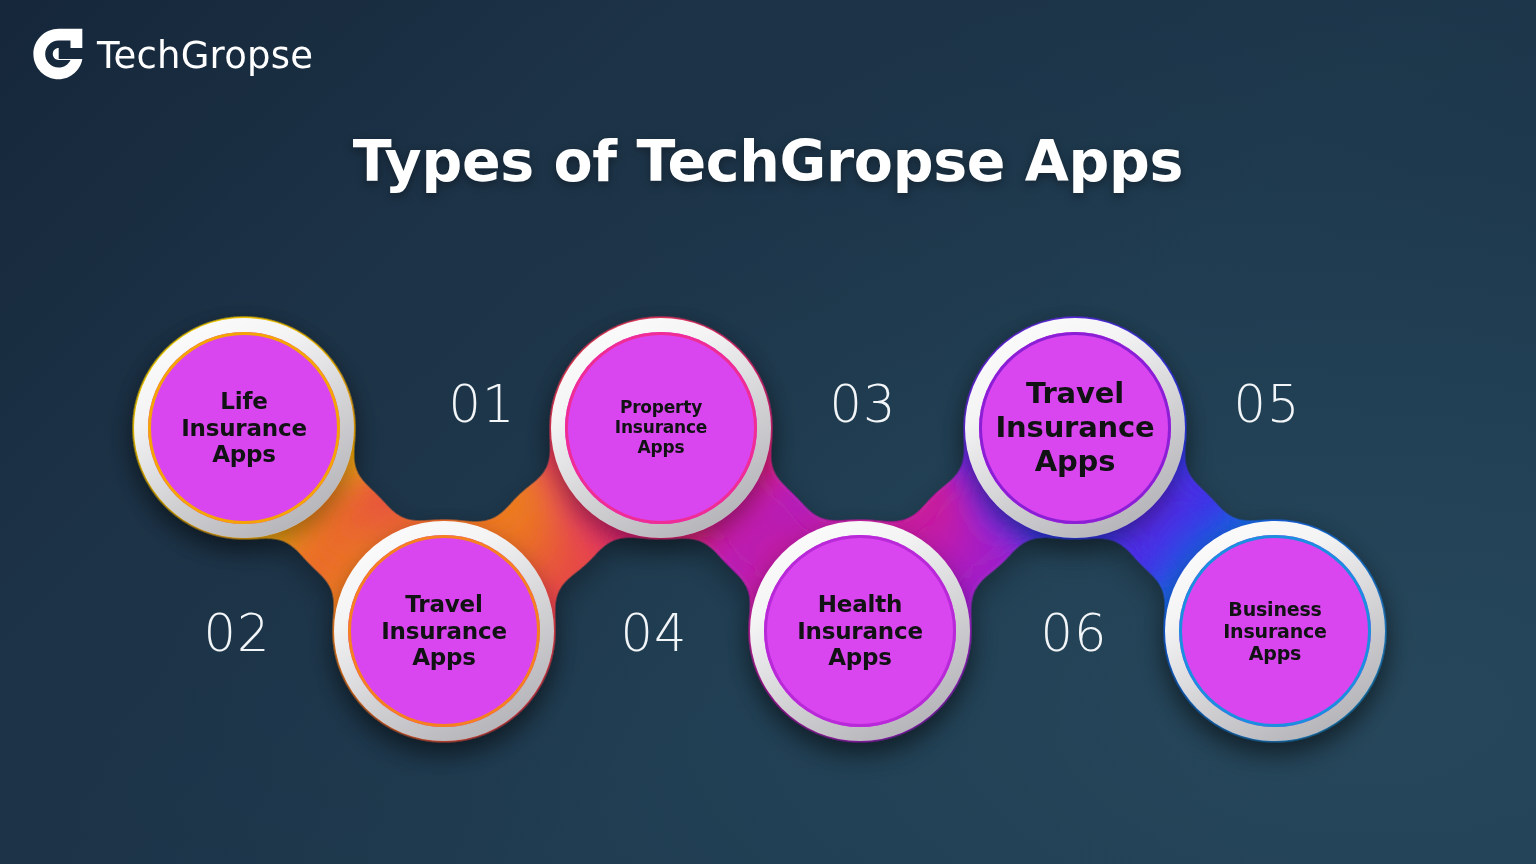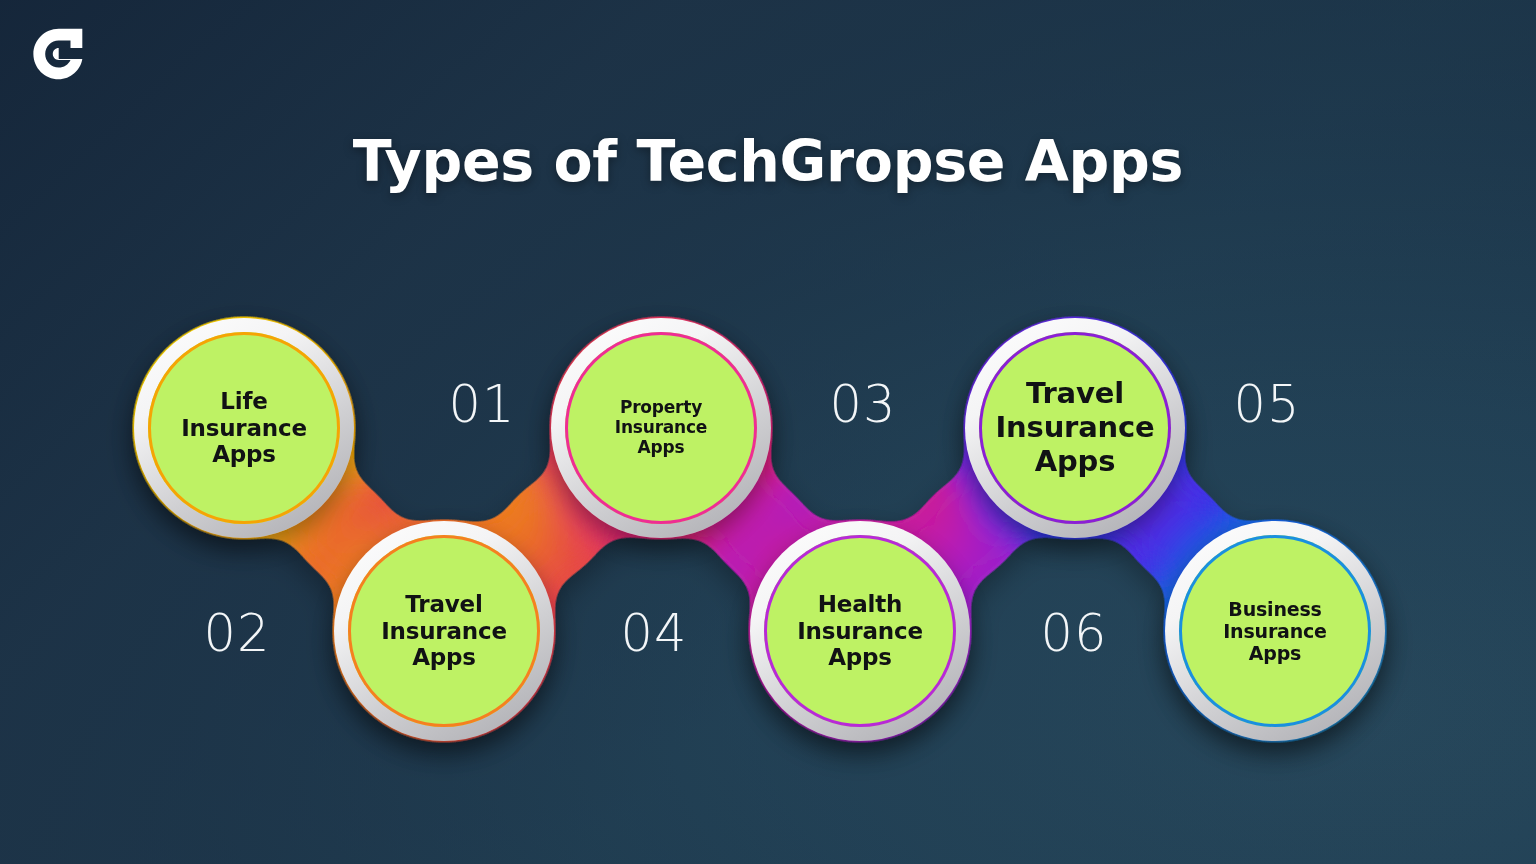--- a/index.html
+++ b/index.html
@@ -54,21 +54,21 @@
     border-radius:50%;
     display:flex; align-items:center; justify-content:center;
   }
   .node .shadowring{
     position:absolute; inset:0; border-radius:50%;
     background:linear-gradient(150deg,#ffffff 0%,#f4f4f5 30%,#cfcfd2 62%,#a9a9ae 100%);
     box-shadow:0 10px 22px rgba(0,0,0,.33);
   }
   .node .disc{
     position:absolute; border-radius:50%;
-    background:#bef264;
+    background:#d946ef;
     display:flex; align-items:center; justify-content:center;
     box-shadow:inset 0 0 0 3px var(--ring);
   }
   .node .label{
     color:#111214;
     font-weight:700;
     font-family:"DejaVu Sans","Liberation Sans",sans-serif;
     text-align:center;
     line-height:1.17;
     letter-spacing:-.2px;
@@ -90,20 +90,21 @@
 
 <div id="bg-layer"></div>
 <div id="bg-tint"></div>
 
 <div id="logo">
   <svg class="mark" viewBox="0 0 64 64">
     <path fill="#ffffff" d="M62 2 H34 C17.4 2 4 15.4 4 32 C4 48.6 17.4 62 34 62 C48 62 60 51 62 38 H34 V25 H62 Z
                             M34 48 C25.2 48 18 40.8 18 32 C18 23.2 25.2 16 34 16 H48 V25 H34 C30.1 25 27 28.1 27 32
                             C27 35.9 30.1 39 34 39 H48 C45.5 44.4 40.2 48 34 48 Z"></path>
   </svg>
+  <span class="wordmark">TechGropse</span>
 </div>
 
 <div id="page-title">Types of TechGropse Apps</div>
 
 <svg id="chain" viewBox="0 0 1536 864">
   <defs>
     <filter id="goo" x="-30%" y="-30%" width="160%" height="160%">
       <feGaussianBlur in="SourceGraphic" stdDeviation="17" result="blur"></feGaussianBlur>
       <feColorMatrix in="blur" mode="matrix" values="1 0 0 0 0  0 1 0 0 0  0 0 1 0 0  0 0 0 26 -12" result="goo"></feColorMatrix>
     </filter>

